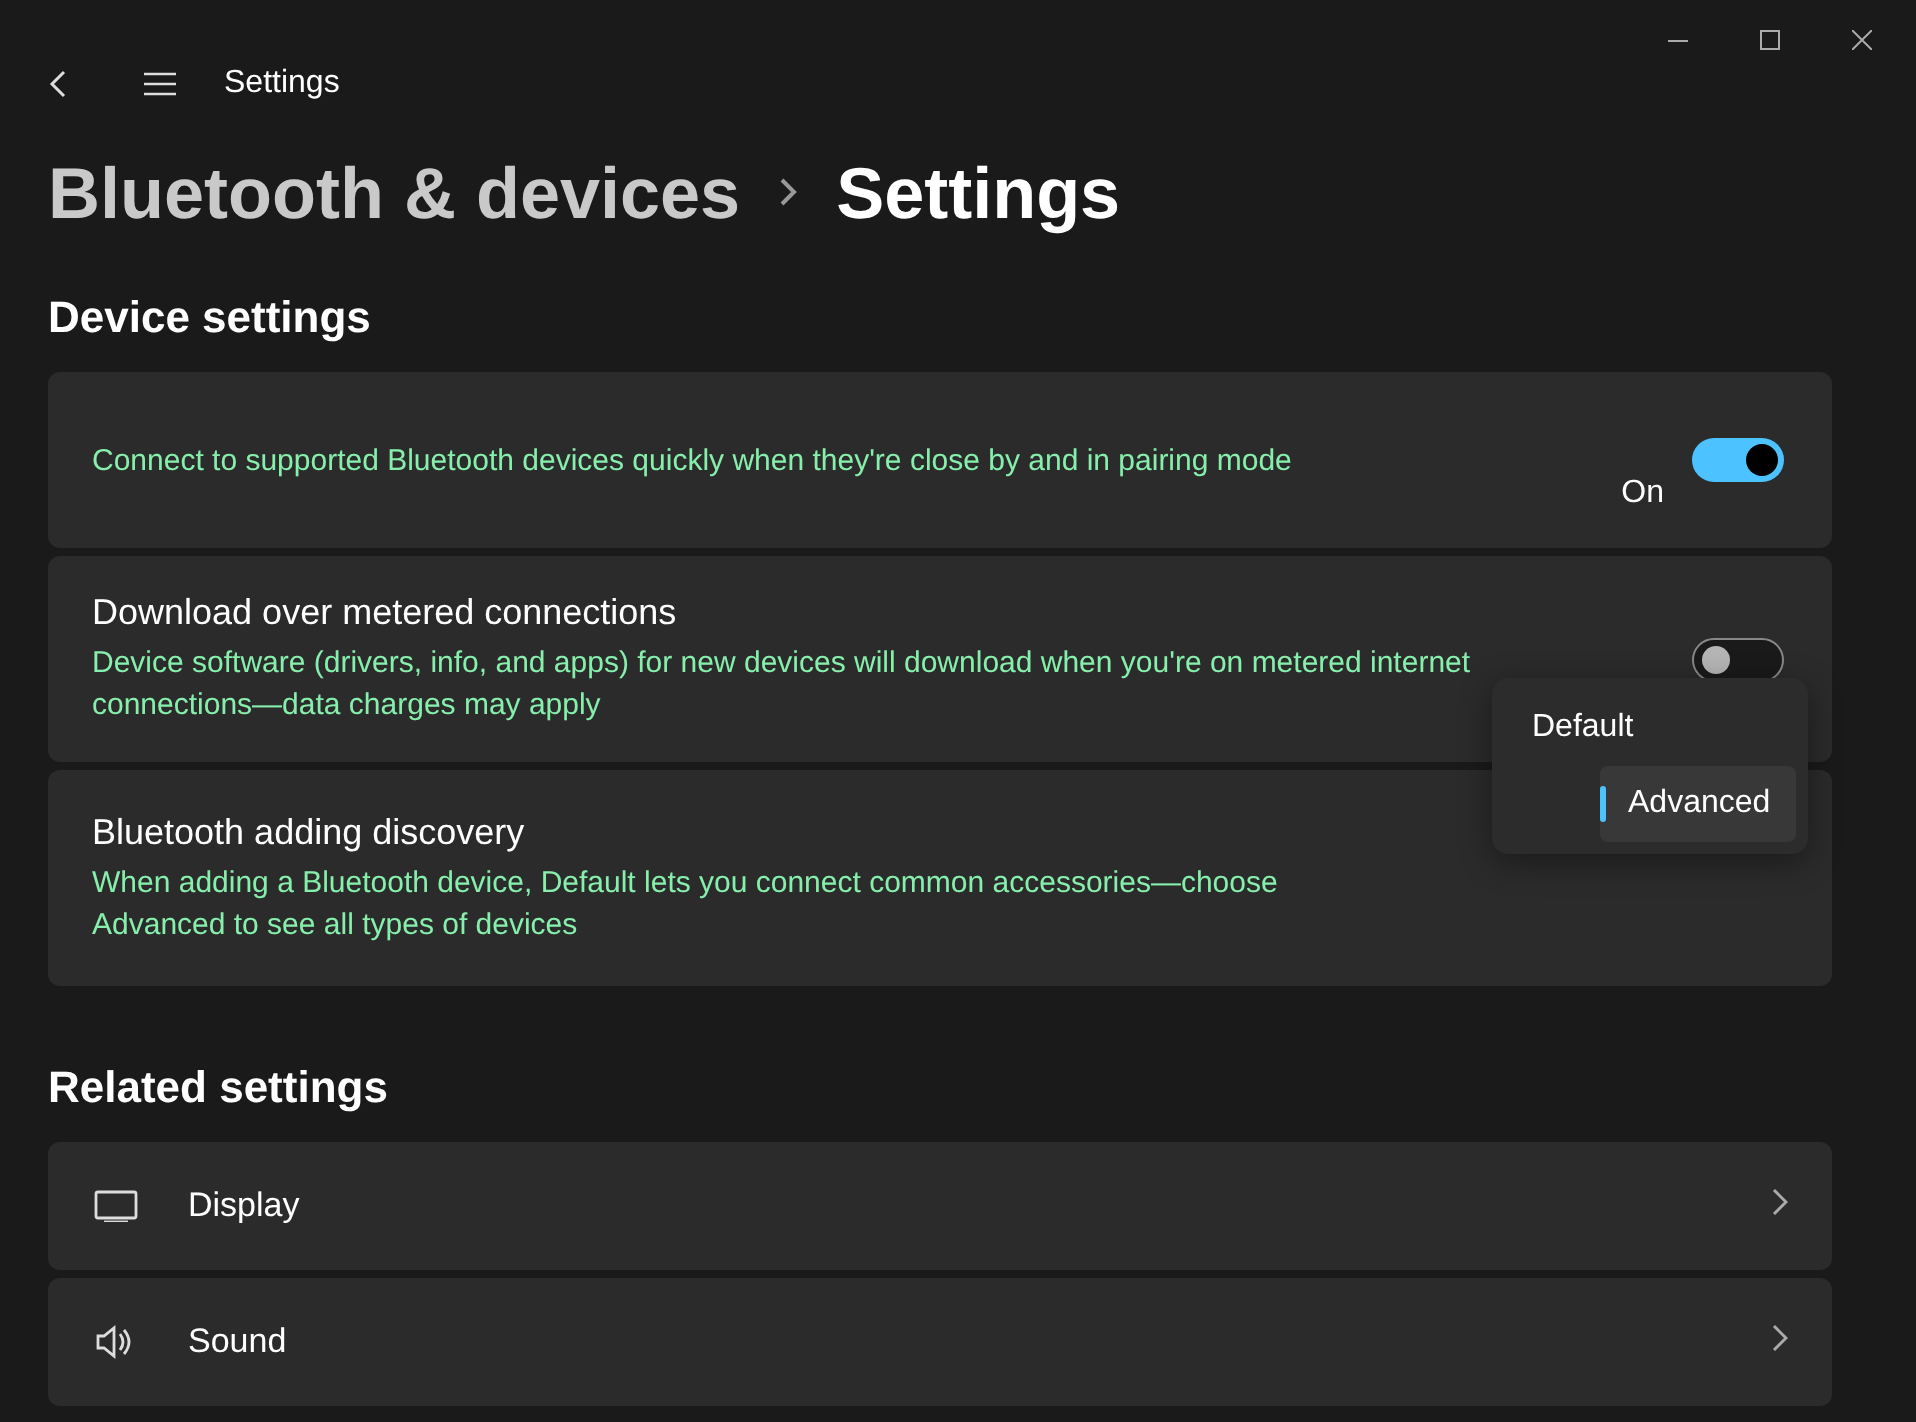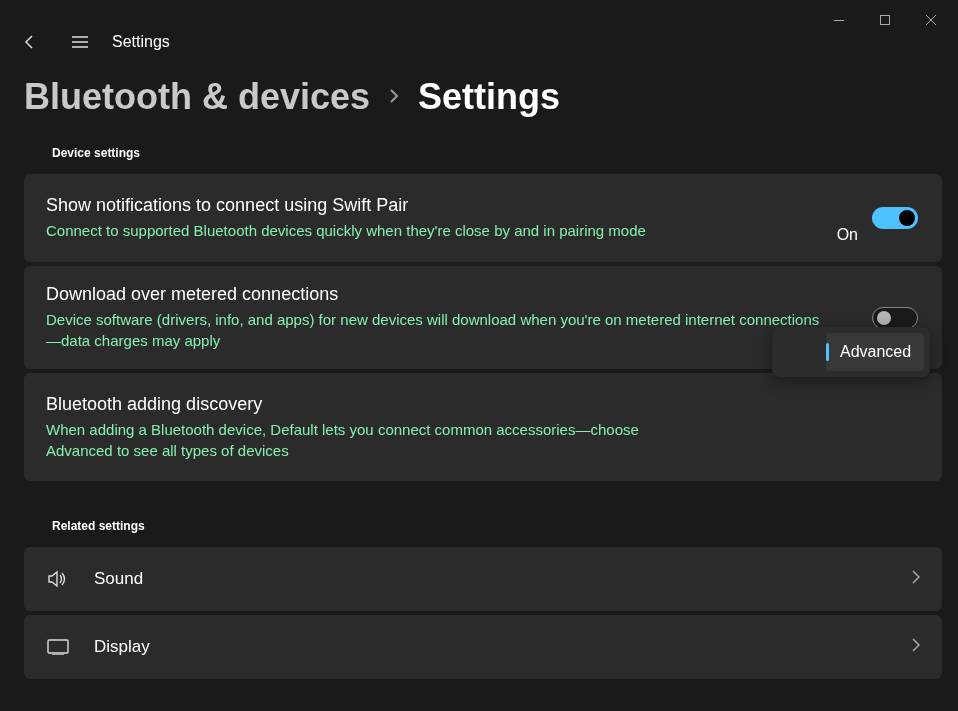--- a/index.html
+++ b/index.html
@@ -40,21 +40,21 @@
       display: flex;
       align-items: center;
       justify-content: center;
       color: #ddd;
     }
     .app-title {
       font-size: 16px;
       font-weight: 400;
     }
     .content {
-      padding: 18px 16px 0 24px;
+      padding: 18px 42px 0 24px;
     }
     .breadcrumb {
       display: flex;
       align-items: center;
       gap: 18px;
       margin-bottom: 28px;
     }
     .crumb-link {
       font-size: 36px;
       font-weight: 600;
@@ -63,24 +63,23 @@
     .crumb-sep {
       font-size: 22px;
       color: #999;
     }
     .crumb-current {
       font-size: 36px;
       font-weight: 600;
       color: #ffffff;
     }
     .section-title {
-      font-size: 12px;
+      font-size: 22px;
       font-weight: 600;
       margin-bottom: 14px;
-      margin-left: 28px;
     }
     .card {
       background: #2b2b2b;
       border-radius: 6px;
       padding: 18px 22px;
       margin-bottom: 4px;
       display: flex;
       align-items: center;
       gap: 16px;
       position: relative;
@@ -235,21 +234,20 @@
           <path d="M3 2 L9 8 L3 14" fill="none" stroke="currentColor" stroke-width="2"></path>
         </svg>
     </span>
     <span class="crumb-current">Settings</span>
   </div>
 
   <div class="section-title">Device settings</div>
 
   <div class="card">
     <div class="card-text">
-      <div class="card-title">Show notifications to connect using Swift Pair</div>
       <div class="card-desc">Connect to supported Bluetooth devices quickly when they're close by and in pairing mode</div>
     </div>
     <div class="toggle-group">
       <span class="toggle-label">On</span>
       <div class="toggle on">
           <div class="knob"></div>
         </div>
     </div>
   </div>
 
@@ -265,50 +263,51 @@
         </div>
     </div>
   </div>
 
   <div class="card" style="min-height:108px">
     <div class="card-text" style="max-width:660px">
       <div class="card-title">Bluetooth adding discovery</div>
       <div class="card-desc">When adding a Bluetooth device, Default lets you connect common accessories—choose Advanced to see all types of devices</div>
     </div>
     <div class="dropdown-flyout">
+      <div class="flyout-item">Default</div>
       <div class="flyout-item selected">Advanced</div>
     </div>
   </div>
 
   <div class="section-gap"></div>
 
   <div class="section-title">Related settings</div>
+
+  <div class="related-card">
+    <div class="related-icon">
+      <svg width="22" height="16" viewBox="0 0 22 16">
+          <rect x="1" y="1" width="20" height="13" rx="1" fill="none" stroke="currentColor" stroke-width="1.4"></rect>
+          <line x1="5" y1="16" x2="17" y2="16" stroke="currentColor" stroke-width="1.4"></line>
+        </svg>
+    </div>
+    <div class="related-label">Display</div>
+    <div class="chevron">
+      <svg width="8" height="14" viewBox="0 0 8 14">
+          <path d="M1 1 L7 7 L1 13" fill="none" stroke="currentColor" stroke-width="1.5"></path>
+        </svg>
+    </div>
+  </div>
 
   <div class="related-card">
     <div class="related-icon">
       <svg width="22" height="20" viewBox="0 0 22 20">
           <path d="M2 7 H5 L10 3 V17 L5 13 H2 Z" fill="none" stroke="currentColor" stroke-width="1.4"></path>
           <path d="M13 6 Q16 10 13 14 M15 4 Q20 10 15 16" fill="none" stroke="currentColor" stroke-width="1.4"></path>
         </svg>
     </div>
     <div class="related-label">Sound</div>
     <div class="chevron">
       <svg width="8" height="14" viewBox="0 0 8 14">
           <path d="M1 1 L7 7 L1 13" fill="none" stroke="currentColor" stroke-width="1.5"></path>
         </svg>
     </div>
   </div>
-
-  <div class="related-card">
-    <div class="related-icon">
-      <svg width="22" height="16" viewBox="0 0 22 16">
-          <rect x="1" y="1" width="20" height="13" rx="1" fill="none" stroke="currentColor" stroke-width="1.4"></rect>
-          <line x1="5" y1="16" x2="17" y2="16" stroke="currentColor" stroke-width="1.4"></line>
-        </svg>
-    </div>
-    <div class="related-label">Display</div>
-    <div class="chevron">
-      <svg width="8" height="14" viewBox="0 0 8 14">
-          <path d="M1 1 L7 7 L1 13" fill="none" stroke="currentColor" stroke-width="1.5"></path>
-        </svg>
-    </div>
-  </div>
 </div>
 
 </body></html>

